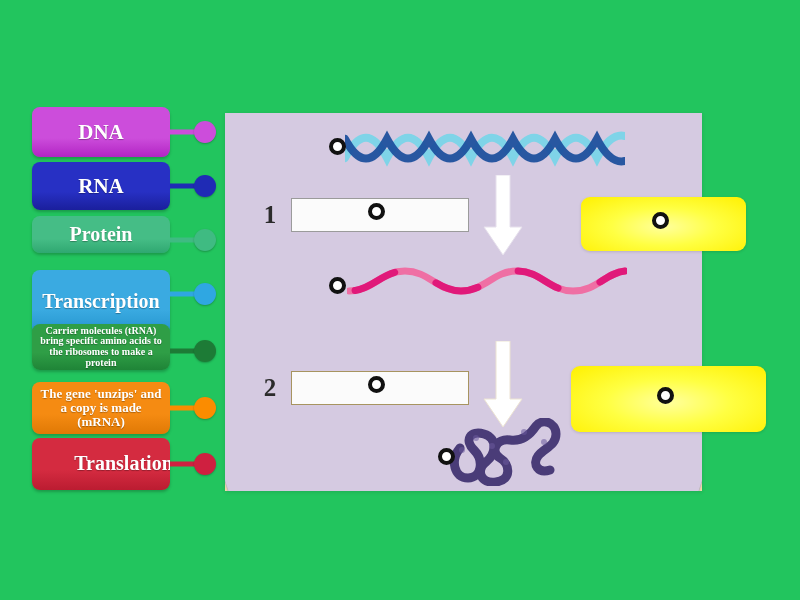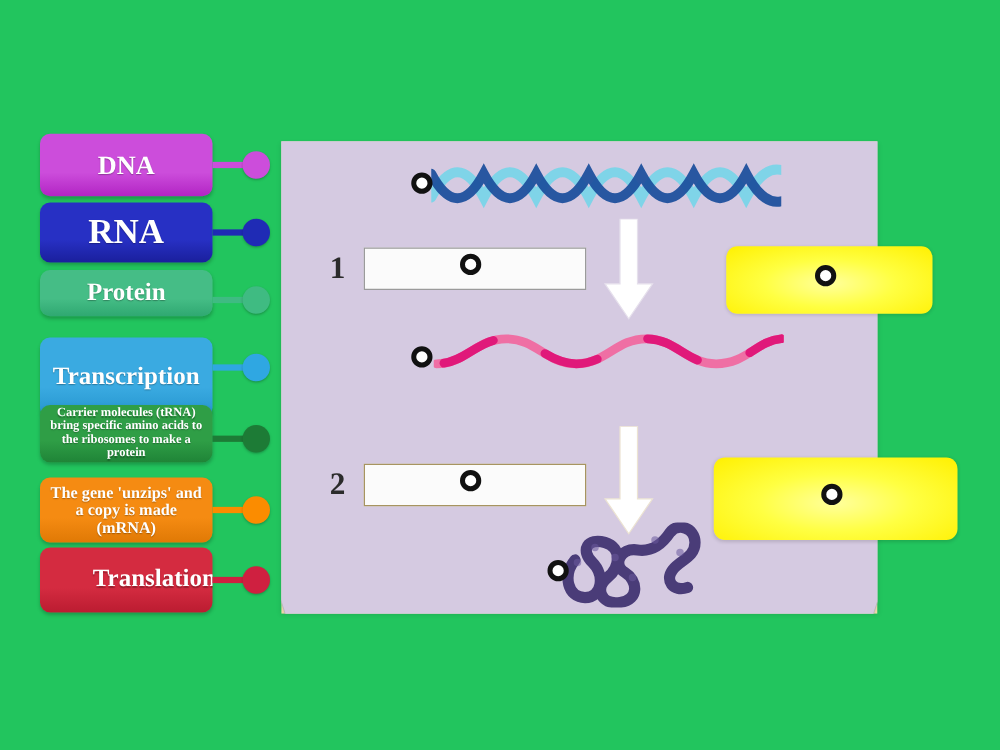--- a/index.html
+++ b/index.html
@@ -185,21 +185,21 @@
 
     <div class="label-card" id="card-0" style="top: 0px; height: 50px; background: linear-gradient(rgb(204, 77, 219) 0%, rgb(204, 77, 219) 62%, rgb(178, 36, 196) 100%);">
       <span class="cardtext" style="font-size: 21px;">DNA</span>
     </div>
     <div class="connector" id="conn-0" style="top: 25px; transform: translateY(-50%);">
       <div class="stem" style="background: rgb(204, 77, 219);"></div>
       <div class="knob" style="background: rgb(204, 77, 219);"></div>
     </div>
 
     <div class="label-card" id="card-1" style="top: 55px; height: 48px; background: linear-gradient(rgb(39, 48, 196) 0%, rgb(39, 48, 196) 62%, rgb(26, 31, 156) 100%);">
-      <span class="cardtext" style="font-size: 28px;">RNA</span>
+      <span class="cardtext" style="font-size: 21px;">RNA</span>
     </div>
     <div class="connector" id="conn-1" style="top: 79px; transform: translateY(-50%);">
       <div class="stem" style="background: rgb(31, 43, 181);"></div>
       <div class="knob" style="background: rgb(31, 43, 181);"></div>
     </div>
 
     <div class="label-card" id="card-2" style="top: 109px; height: 37px; background: linear-gradient(rgb(69, 189, 134) 0%, rgb(69, 189, 134) 62%, rgb(47, 168, 113) 100%);">
       <span class="cardtext" style="font-size: 20px;">Protein</span>
     </div>
     <div class="connector" id="conn-2" style="top: 133px; transform: translateY(-50%);">

